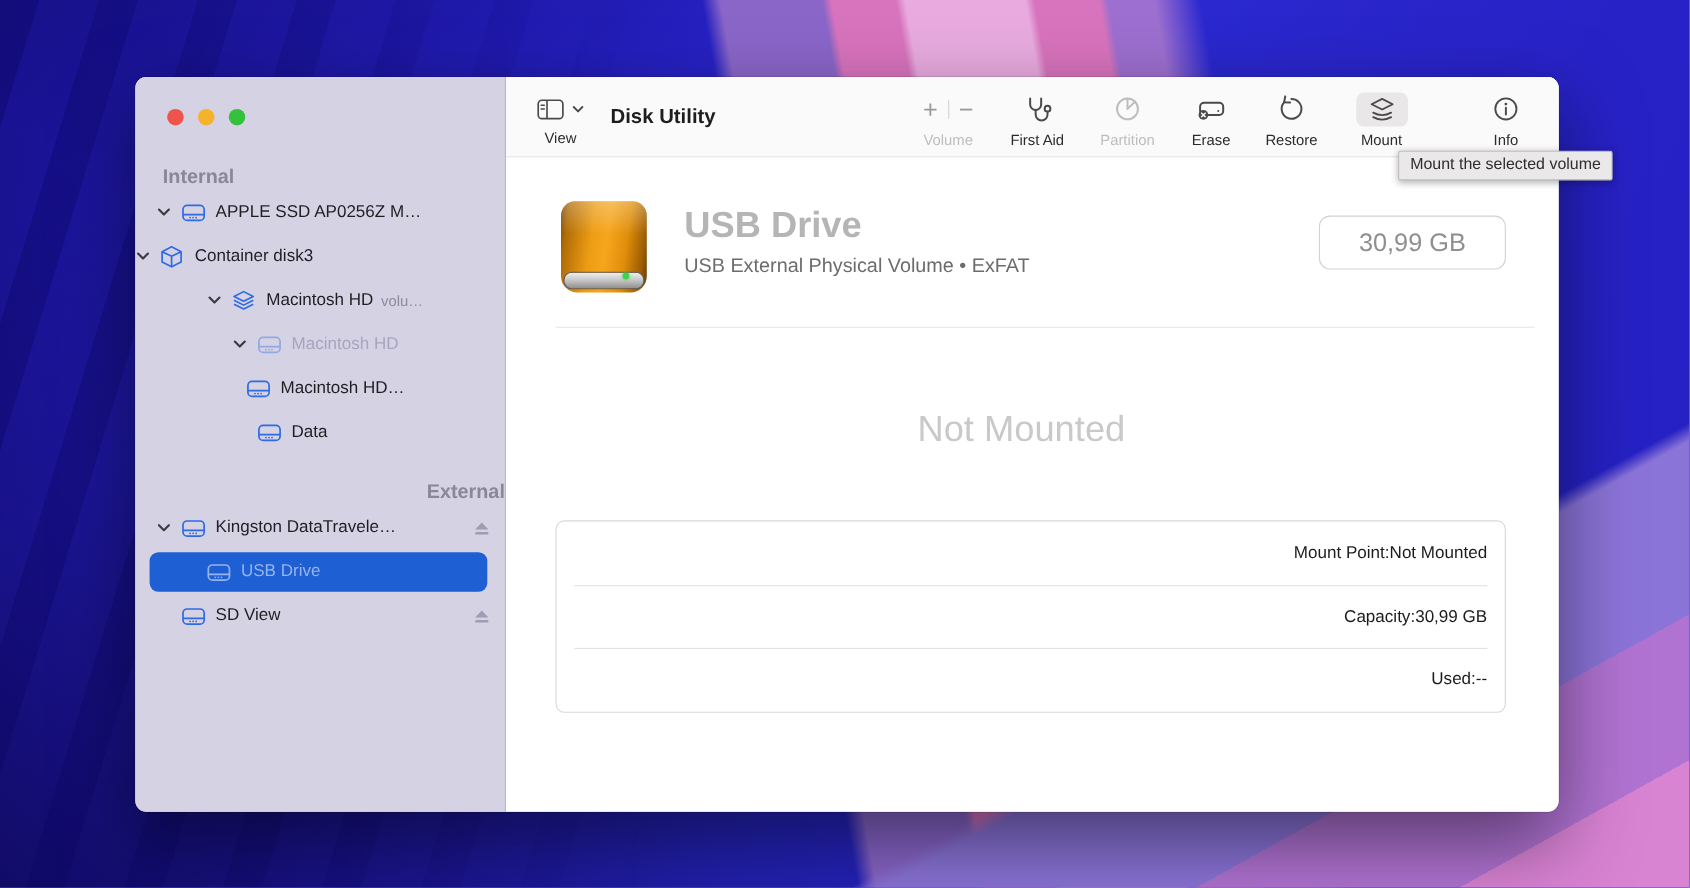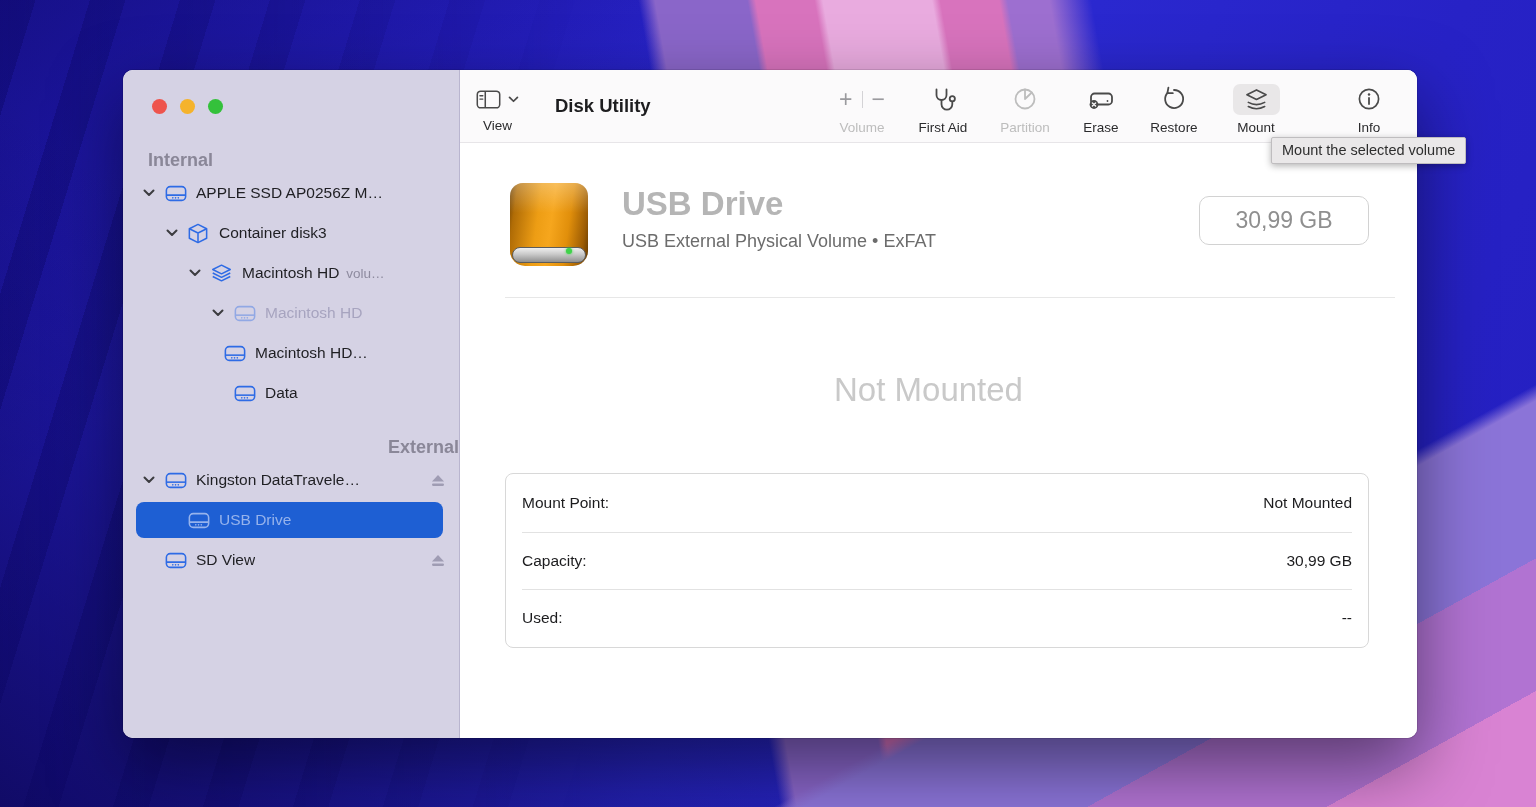--- a/index.html
+++ b/index.html
@@ -26,37 +26,37 @@
 
   
   .sidebar { position:absolute; left:0; top:0; bottom:0; width:337px; background:#d5d2e4;
       border-right:1px solid rgba(60,50,110,.18); }
   .lights { display:flex; gap:13px; padding:29px 0 0 29px; }
   .light { width:15px; height:15px; border-radius:50%; }
   .shead { font-size:18px; font-weight:700; color:#8a8798; padding-left:25px; margin-top:36px; height:18px; }
   .shead.ext { margin-top:24px;text-align:right; }
   .srows { margin-top:5px; }
   .srow { height:40px; display:flex; align-items:center; padding-right:14px; cursor:default; }
-  .lvl0 { padding-left:19px; } .lvl1 { padding-left:42px; } .lvl2 { padding-left:65px; }
+  .lvl0 { padding-left:19px; } .lvl1 { } .lvl2 { padding-left:65px; }
   .lvl3 { padding-left:88px; } .lvl4 { padding-left:78px; }
   .chev { width:14px; min-width:14px; margin-right:9px; display:flex; justify-content:center; align-items:center; color:#3c3c40; }
   .sicon { width:22px; min-width:22px; margin-right:9px; display:flex; align-items:center; color:#2e6be5; }
   .slabel { font-size:15.5px; font-weight:500; color:#1f1f23; white-space:nowrap; overflow:hidden; }
   .suffix { font-size:13.5px; color:#8e8b9f; margin-left:7px; font-weight:400; }
   .faded .sicon { opacity:.4; }
   .faded .slabel { color:#a7a4bf; }
   .eject { margin-left:auto; color:#9f9cb3; display:flex; align-items:center; }
   .srow.selected { background:#1e5fd3; border-radius:8px; margin:2px 16px 2px 13px; height:36px; padding-left:29px; }
   .srow.selected .sicon { color:#96b3ec; }
   .srow.selected .slabel { color:#96b3ec; }
 
   
   .main { position:absolute; left:337px; top:0; right:0; bottom:0; background:#fff; }
   .toolbar { position:absolute; left:0; right:0; top:0; height:73px; background:#fbfafb; border-bottom:1px solid #e7e5e8; }
-  .view-btn { position:absolute; left:16px; top:14px; display:flex; flex-direction:column; align-items:center; }
+  .view-btn { position:absolute; left:28px; top:14px; display:flex; flex-direction:column; align-items:center; }
   .view-top { display:flex; align-items:center; gap:7px; height:30px; color:#4a4a4a; }
   .tlabel { font-size:13.5px; color:#2b2b2d; margin-top:4px; }
   .app-title { position:absolute; left:95px; top:25px; font-size:18.5px; font-weight:700; color:#1d1d1f; }
   .titem { position:absolute; top:12px; width:84px; display:flex; flex-direction:column; align-items:center; }
   .ticon { height:34px; display:flex; align-items:center; justify-content:center; color:#4a4a4a; position:relative; }
   .titem.disabled .ticon, .titem.disabled .tlabel { color:#bdbdbd; }
   .vol-glyphs { display:flex; align-items:center; gap:9px; color:#9a9a9e; }
   .vol-glyphs .g { font-size:23px; font-weight:400; line-height:1; }
   .vol-sep { width:1px; height:17px; background:#d4d3d6; }
   .hl { background:#e9e7e8; border-radius:7px; padding:4px 11px; }
@@ -76,21 +76,21 @@
   .vol-sub { position:absolute; left:162px; top:88px; font-size:18px; color:#6c6c6c; }
   .badge { position:absolute; left:739px; top:53px; width:170px; height:49px; border:1.5px solid #d2d2d2;
       border-radius:10px; display:flex; align-items:center; justify-content:center;
       font-size:23px; color:#8f8f8f; background:#fff; }
   .hdr-divider { position:absolute; left:45px; width:890px; top:154px; height:1px; background:#e7e7e7; }
   .status { position:absolute; left:0; right:20px; top:228px; text-align:center; font-size:33px; font-weight:500; color:#c9c9c9; }
   .info-panel { position:absolute; left:45px; top:330px; width:864px; height:175px;
       border:1px solid #d8d8d8; border-radius:8px; display:flex; background:#fff; }
   .icol { flex:1; display:flex; flex-direction:column; }
   .icol + .icol { border-left:1px solid #e2e2e2; }
-  .irow { flex:1; position:relative; display:flex; align-items:center; justify-content:space-between; padding:0 16px; }
+  .irow { flex:1; position:relative; display:flex; align-items:center; justify-content:flex-end; padding:0 16px; }
   .irow + .irow::before { content:""; position:absolute; left:16px; right:16px; top:0; height:1px; background:#e2e2e2; }
   .ilabel { font-size:15.5px; color:#1c1c1e; }
   .ivalue { font-size:15.5px; color:#1c1c1e; }
 
   
   .tooltip { position:absolute; left:1271px; top:137px; height:27px; padding:4px 10px 0;
       background:#eae8e9; border:1px solid #bfbdbf; border-radius:2px;
       font-size:14.5px; color:#2e2e2e; box-shadow:0 2px 7px rgba(0,0,0,.3); white-space:nowrap; z-index:10; }
 
   svg { display:block; }

